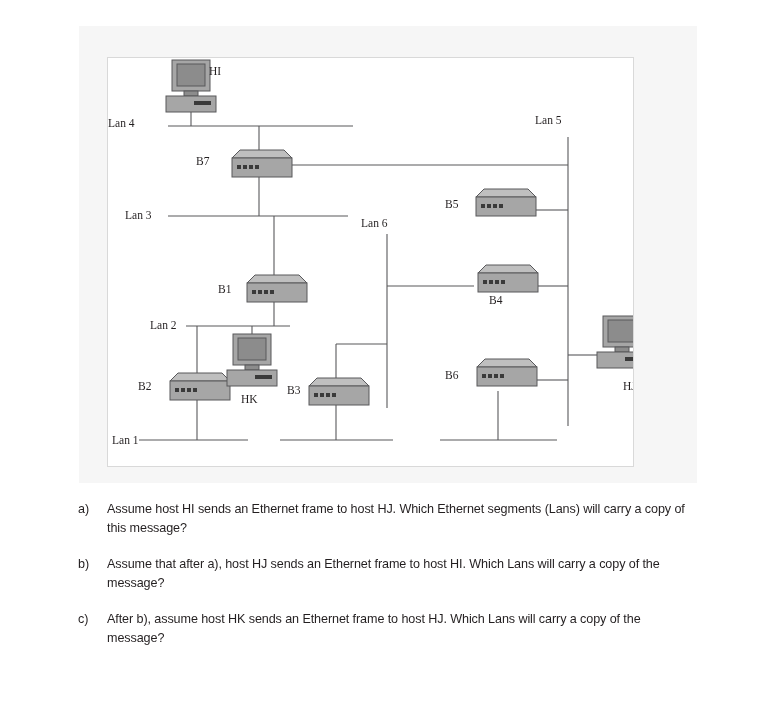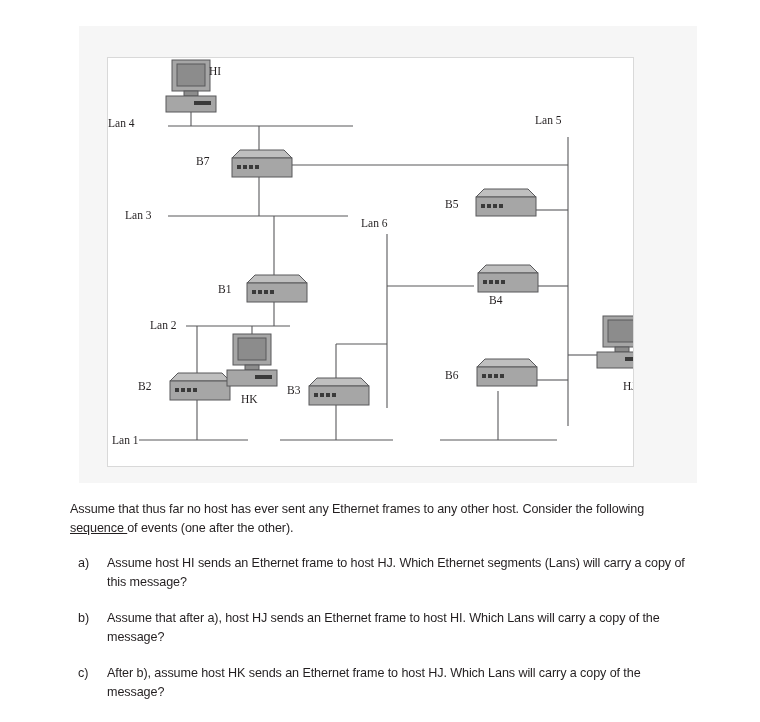--- a/index.html
+++ b/index.html
@@ -226,21 +226,20 @@
     <text class="lbl" x="337" y="321">B6</text>
 
     <text class="lbl" x="101" y="17">HI</text>
     <text class="lbl" x="133" y="345">HK</text>
     <text class="lbl" x="515" y="332">HJ</text>
   </svg>
 </div>
 
 <div id="prose">
 
-  <p class="para"><span>Assume that thus far no host has ever sent any Ethernet frames to any other host. Consider the following </span><span class="underlined">sequence </span><span>of events (one after the other).</span></p>
 
   <ol class="question-list">
     <li>
       <span class="marker">a)</span>
       <span>Assume host HI sends an Ethernet frame to host HJ. Which Ethernet segments (Lans) will carry a copy of this message?</span>
     </li>
     <li>
       <span class="marker">b)</span>
       <span>Assume that after a), host HJ sends an Ethernet frame to host HI. Which Lans will carry a copy of the message?</span>
     </li>

